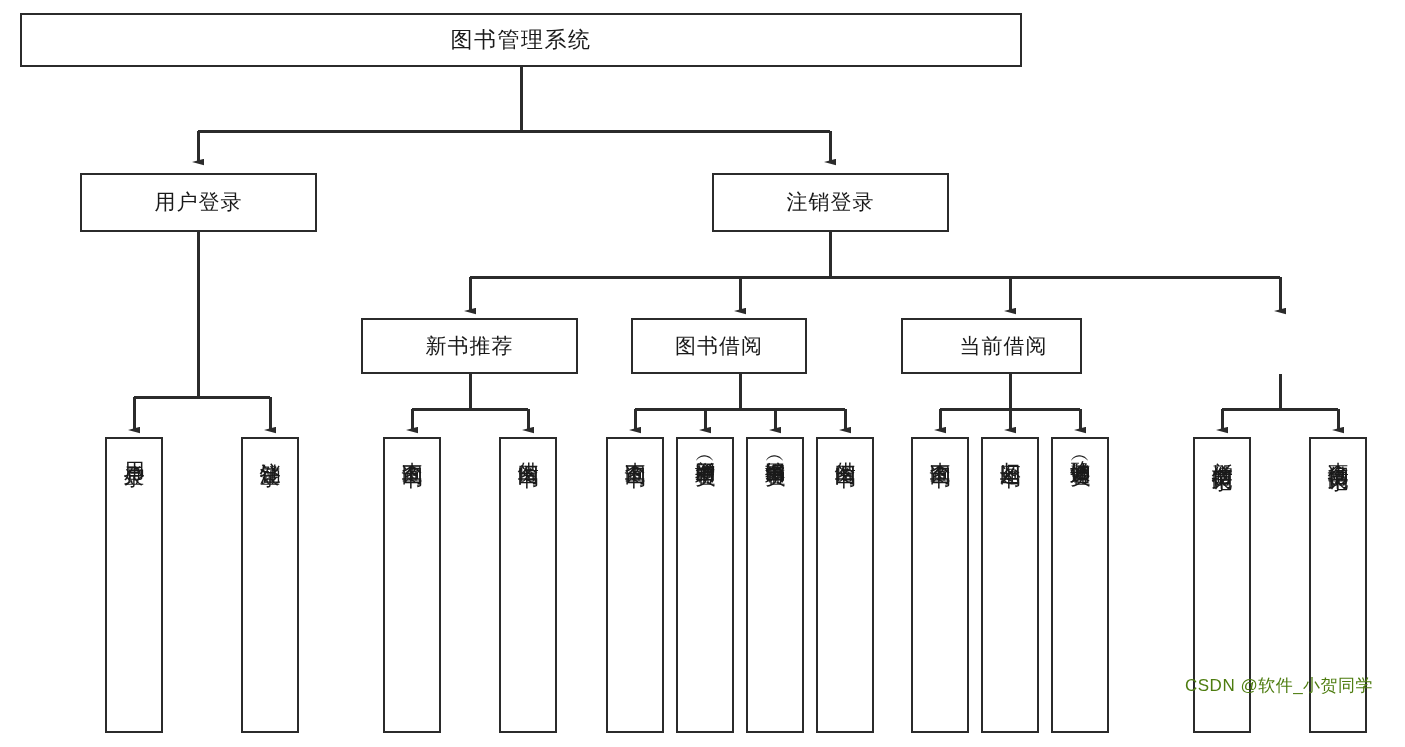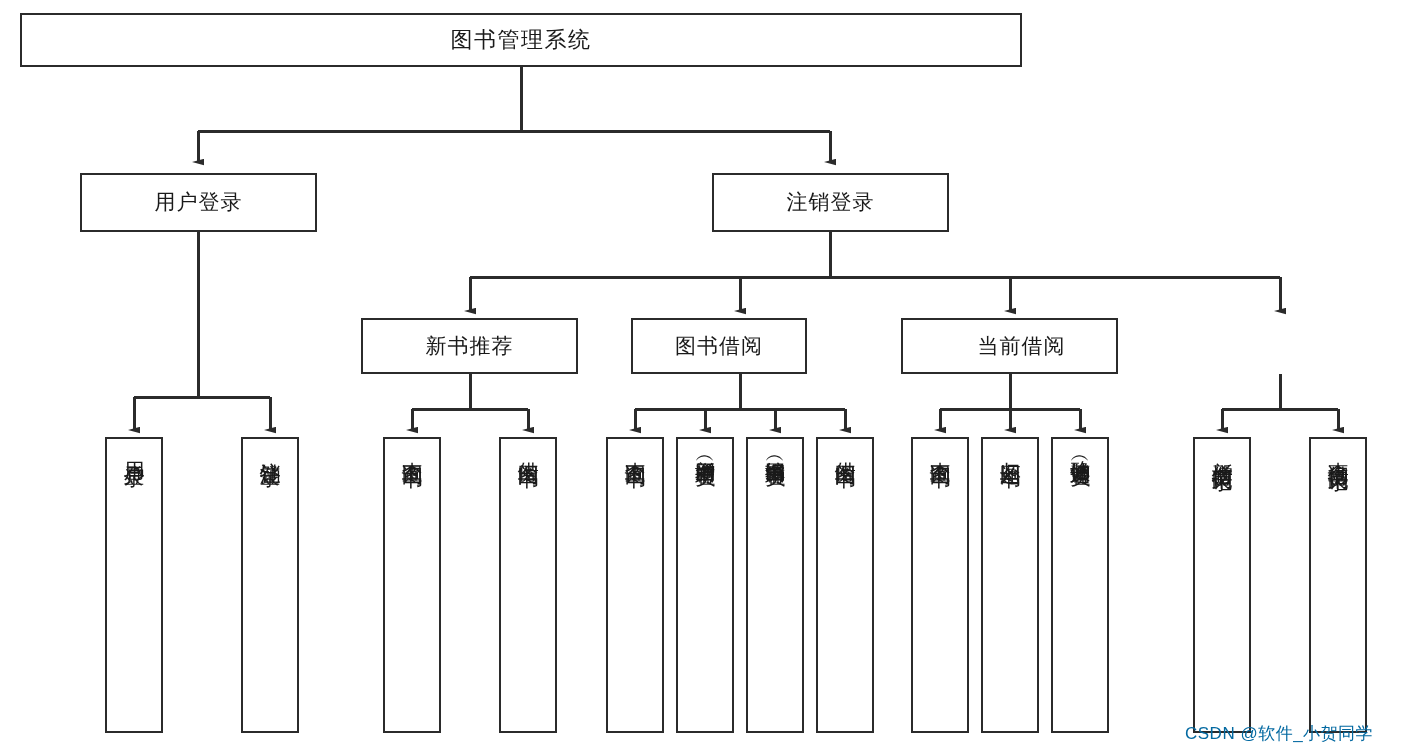--- a/index.html
+++ b/index.html
@@ -68,23 +68,23 @@
     max-height: 286px;
   }
   .node.v.tall .label {
     max-height: 290px;
     font-size: 20px;
     letter-spacing: 1px;
   }
   .watermark {
     position: absolute;
     left: 1185px;
-    top: 722px;
+    top: 674px;
     font-size: 17px;
-    color: #0369a1;
+    color: #4d7c0f;
     white-space: nowrap;
     z-index: 5;
     letter-spacing: 0.5px;
   }
 </style>
 </head>
 <body>
 
 <div id="canvas">
 
@@ -151,21 +151,21 @@
   </div>
 
   <div class="node h" style="left:361px; top:318px; width:217px; height:56px;">
     <span class="label">新书推荐</span>
   </div>
 
   <div class="node h" style="left:631px; top:318px; width:176px; height:56px;">
     <span class="label">图书借阅</span>
   </div>
 
-  <div class="node h" style="left:901px; top:318px; width:217px; height:56px;padding-left:24px;">
+  <div class="node h" style="left:901px; top:318px; width:181px; height:56px;padding-left:24px;">
     <span class="label">当前借阅</span>
   </div>
 
 
   <div class="node v" style="left:105px; top:437px; width:58px; height:296px;">
     <span class="label">用户登录</span>
   </div>
 
   <div class="node v" style="left:241px; top:437px; width:58px; height:296px;">
     <span class="label">注销登录</span>

